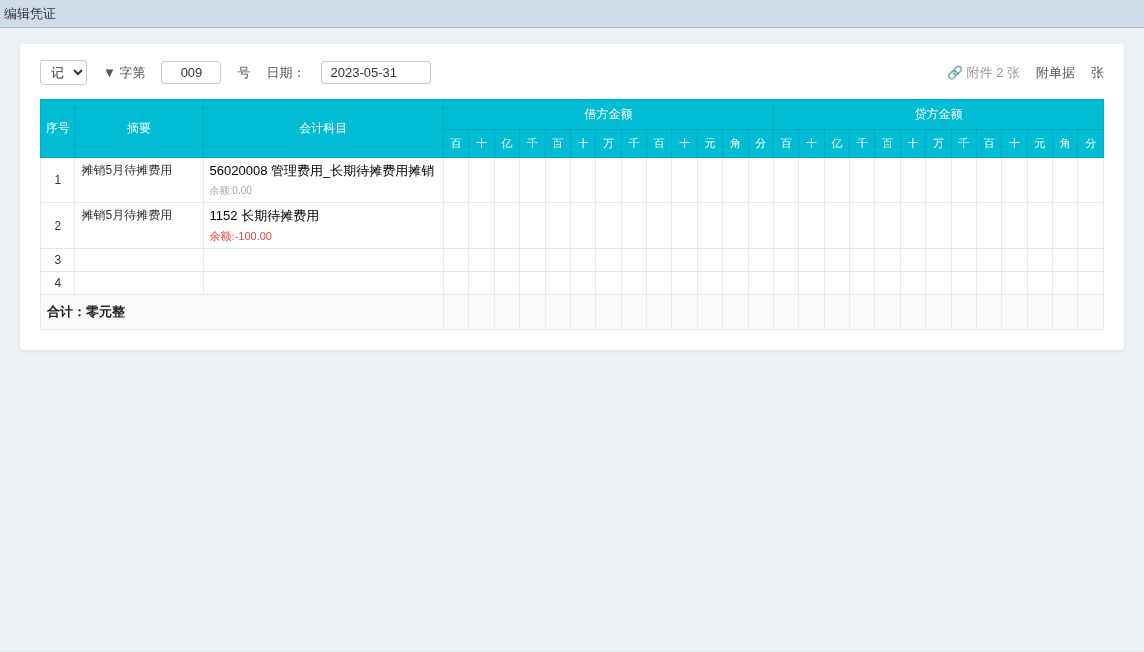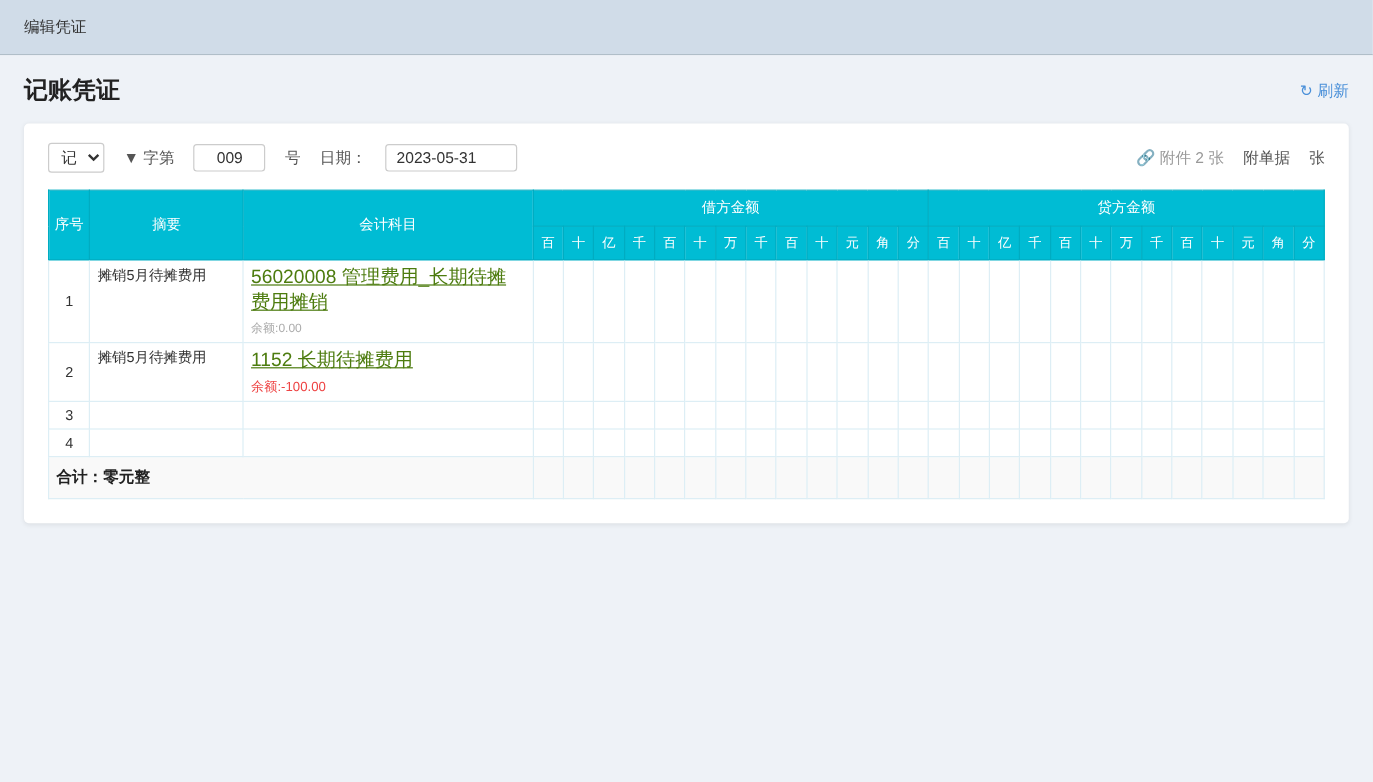--- a/index.html
+++ b/index.html
@@ -6,24 +6,24 @@
     body {
       font-family: 'Microsoft YaHei', Arial, sans-serif;
       font-size: 13px;
       background: #e8edf2;
       width: 1144px;
       height: 652px;
       overflow: hidden;
     }
     .title-bar {
       background: #d0dce8;
-      height: 46px;
-      display: flex;
-      align-items: center;
-      padding: 0 20px;
+      height: 28px;
+      display: flex;
+      align-items: center;
+      padding: 0 4px;
       font-size: 13px;
       color: #333;
       border-bottom: 1px solid #b0bec8;
     }
     .main-container {
       background: #eef2f7;
       padding: 16px 20px;
       height: 622px;
       overflow: hidden;
     }
@@ -177,41 +177,33 @@
       margin-left: auto;
       background: #b0b8c8;
       color: #fff;
       border: none;
       border-radius: 3px;
       padding: 7px 28px;
       font-size: 13px;
       cursor: not-allowed;
     }
     .subject-name {
-      font-size: 16px;
-      color: #4d7c0f;
+      font-size: 13px;
+      color: #000000;
       margin-bottom: 4px;
-      text-decoration: underline;
     }
   </style>
 </head>
 <body>
 
 <div class="title-bar">
   <span>编辑凭证</span>
 </div>
 
 <div class="main-container">
-  <div class="page-header">
-    <h1 class="page-title">记账凭证</h1>
-    <button class="refresh-btn">
-      <span>↻</span>
-      <span>刷新</span>
-    </button>
-  </div>
 
   <div class="card">
 
     <div class="form-row">
       <select class="form-select">
         <option>记</option>
       </select>
       <span class="form-label">▼ 字第</span>
       <input class="zi-number" type="text" value="009" style="">
       <span class="form-label">号</span>

